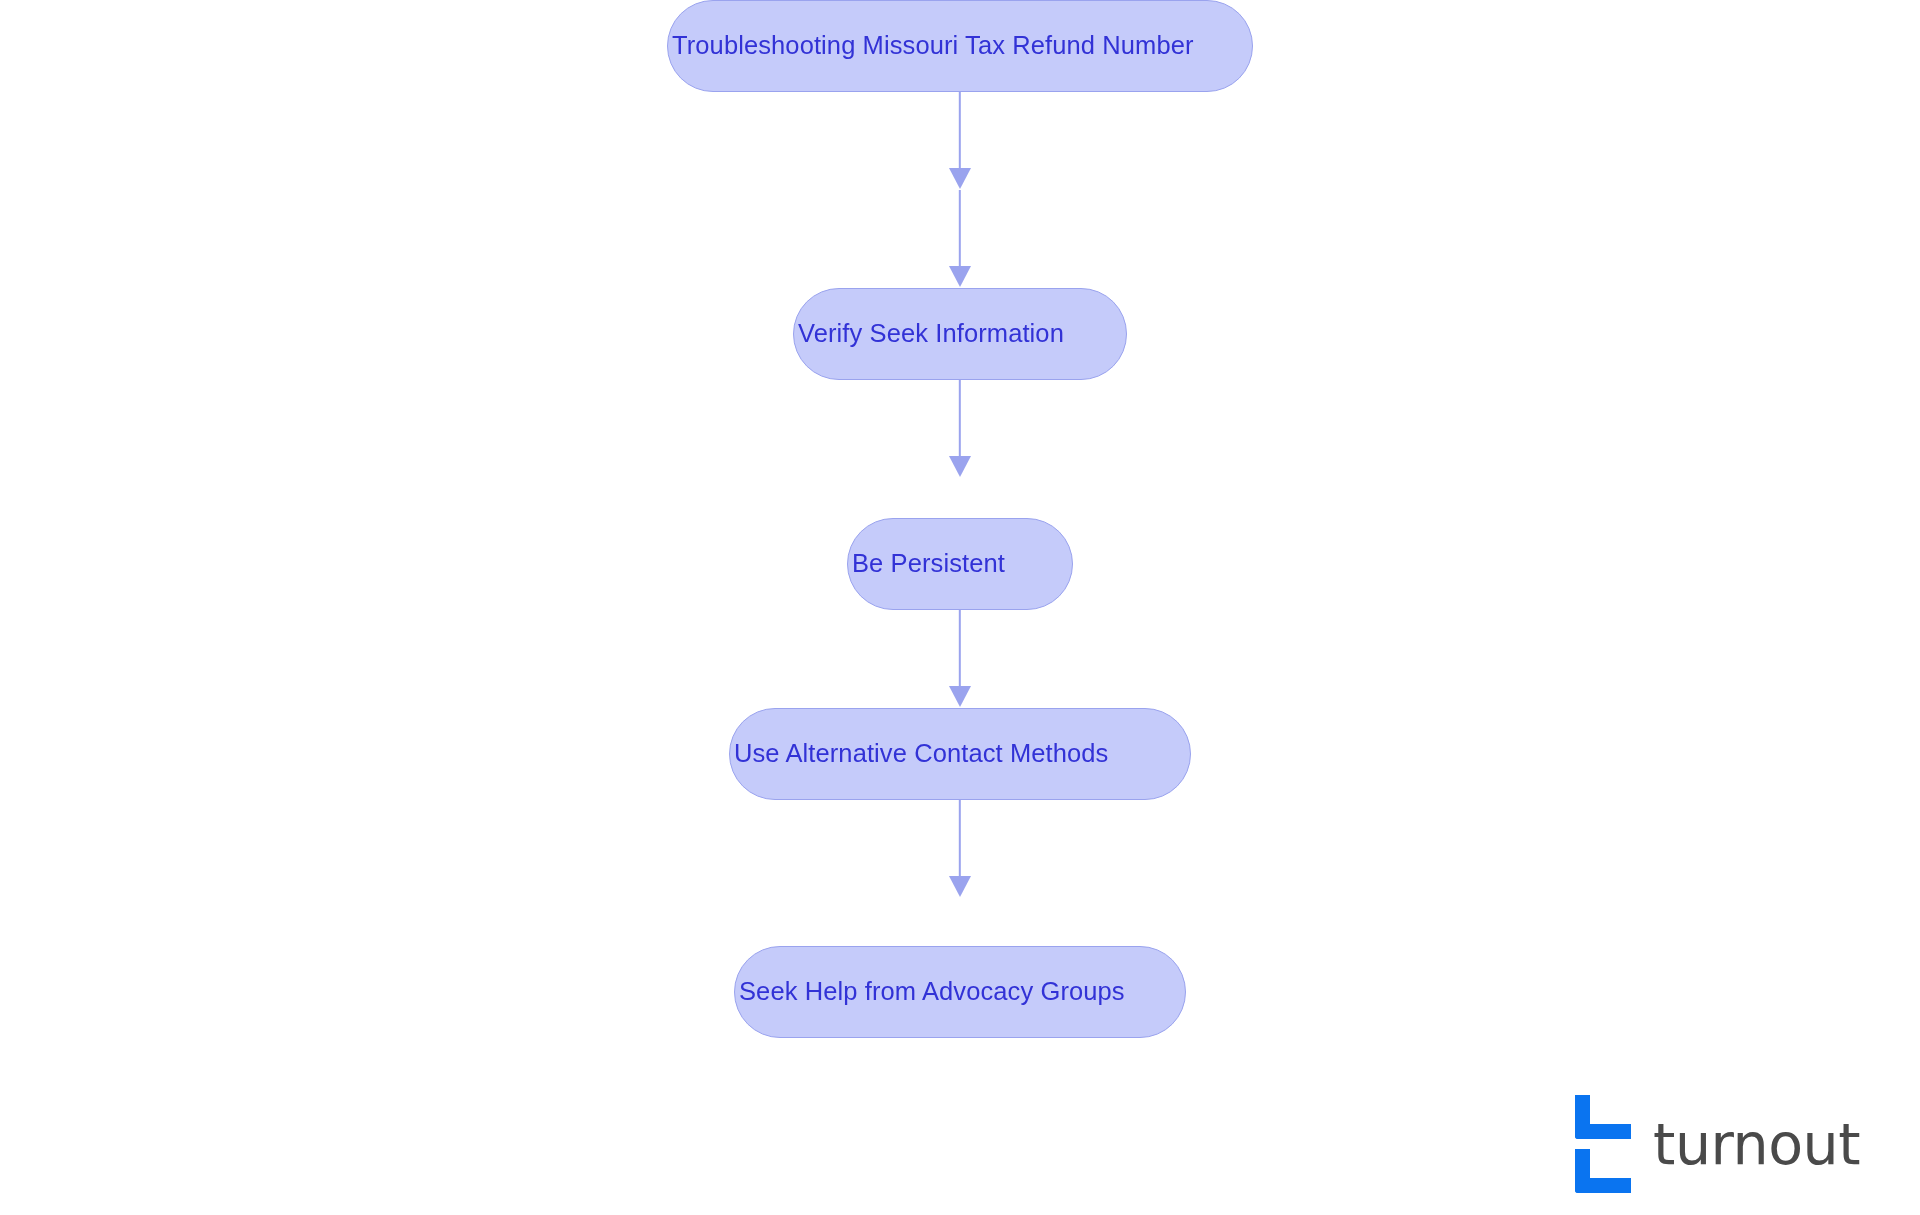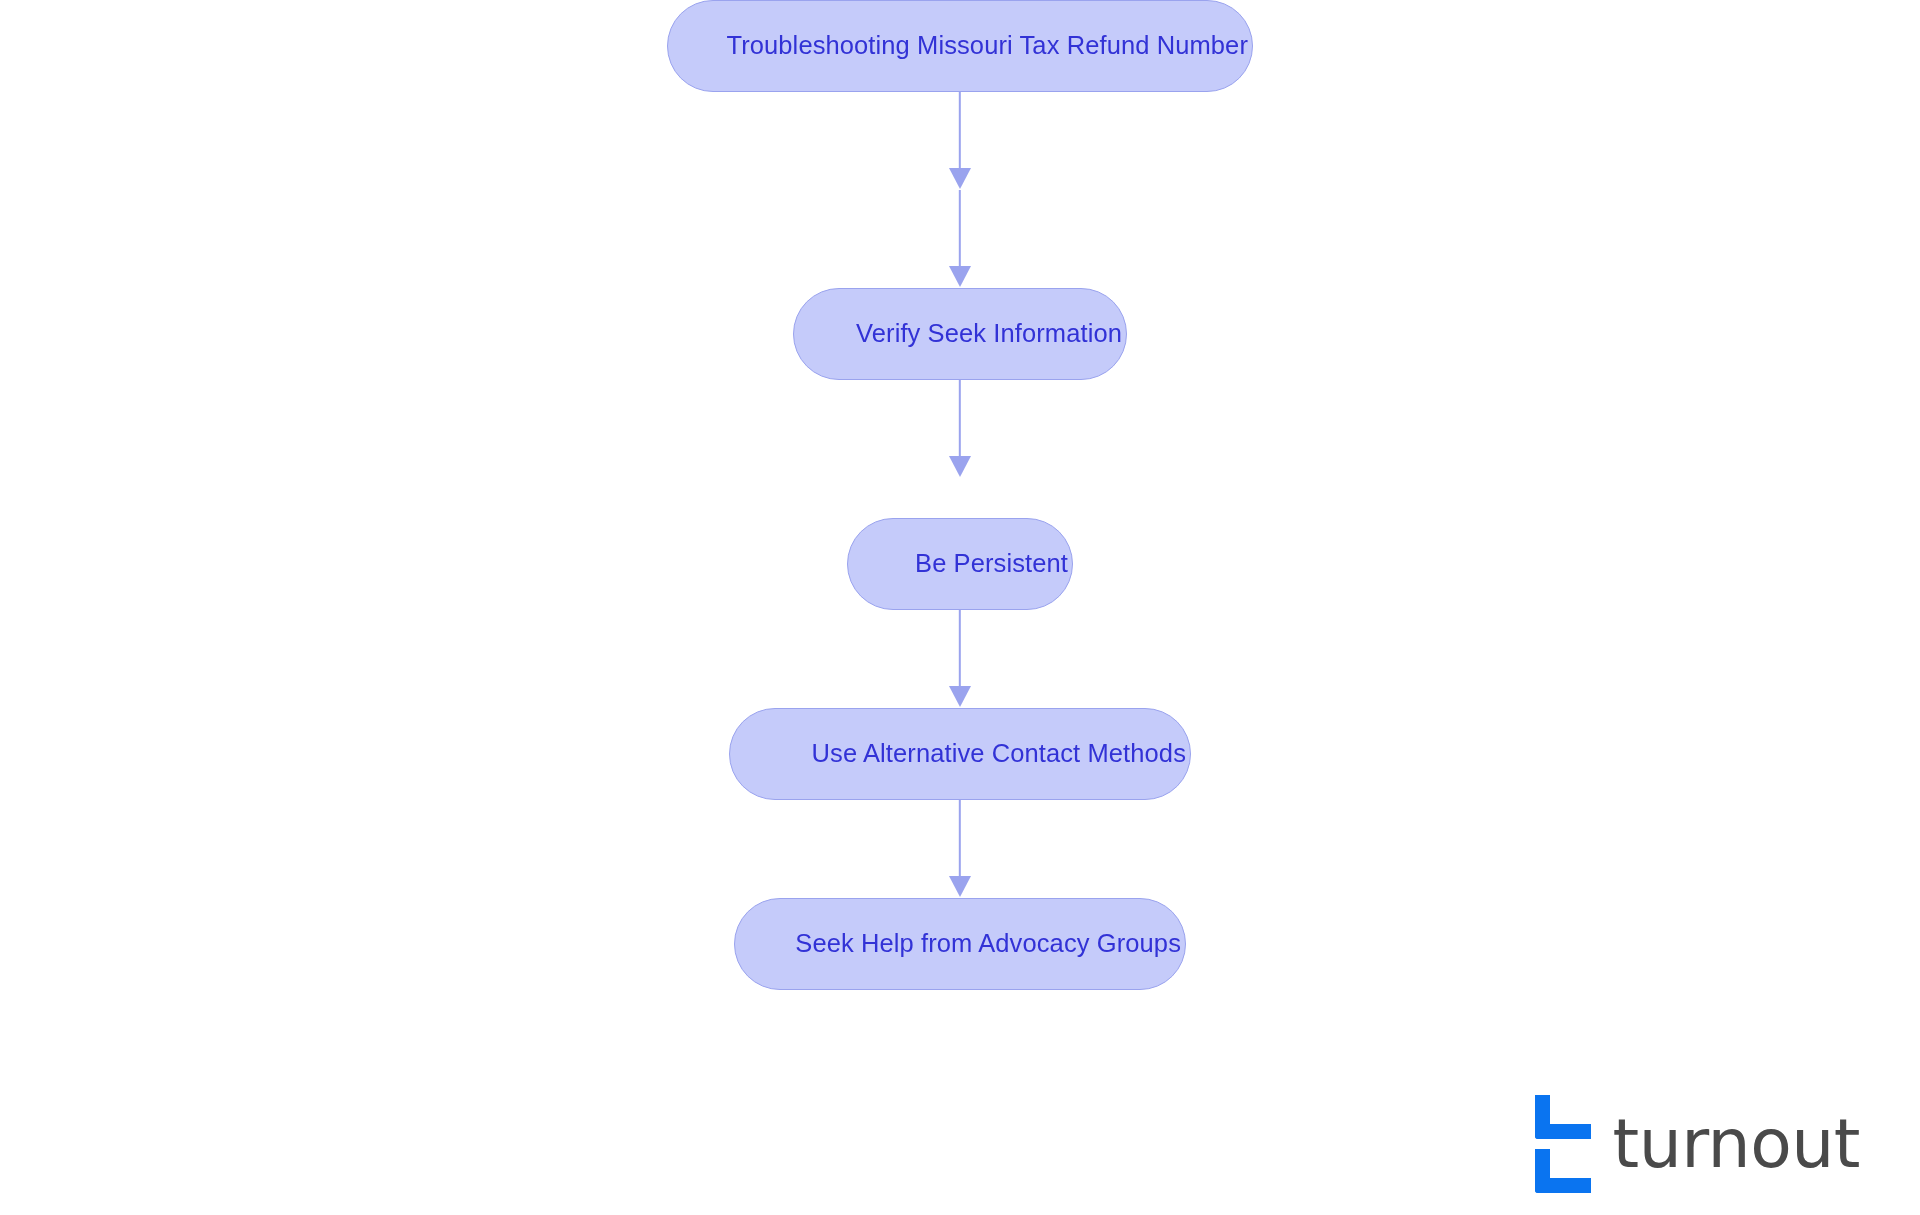--- a/index.html
+++ b/index.html
@@ -34,42 +34,42 @@
     align-items: center;
   }
 
   .node {
     box-sizing: border-box;
     background: #c5cbfa;
     border: 1.6px solid #9aa3ee;
     border-radius: 999px;
     display: flex;
     align-items: center;
-    justify-content: flex-end;
+    justify-content: flex-start;
     color: #3232d6;
     font-size: 25.5px;
     font-weight: 400;
     letter-spacing: 0.1px;
     white-space: nowrap;
     height: 92px;
   }
 
   .node-label {
     display: block;
     line-height: 1;
     padding: 0 4px;
   }
 
   
   .node--n0 { width: 586px; }
   .node--n1 { width: 282px; }
   .node--n2 { width: 334px; }
   .node--n3 { width: 226px; margin-top: 40px; }
   .node--n4 { width: 462px; }
-  .node--n5 { width: 452px; }
+  .node--n5 { width: 452px; margin-top: 48px; }
 
   
   .connector {
     position: relative;
     width: 26px;
     height: 98px;
     display: flex;
     justify-content: center;
   }
   .connector .conn-line {
@@ -117,21 +117,21 @@
     box-sizing: border-box;
     border-left: 15px solid #0a74f0;
     border-bottom: 15px solid #0a74f0;
     border-bottom-left-radius: 3px;
   }
   .brand-mark .l-top { top: 0; }
   .brand-mark .l-bottom { top: 54px; }
 
   .brand-wordmark {
     color: #4a4a4a;
-    font-size: 68px;
+    font-size: 57px;
     font-weight: 400;
     line-height: 1;
     letter-spacing: -0.5px;
     font-family: "DejaVu Sans", sans-serif;
   }
 </style>
 </head>
 <body>
 
 <div id="flowchart-canvas">

